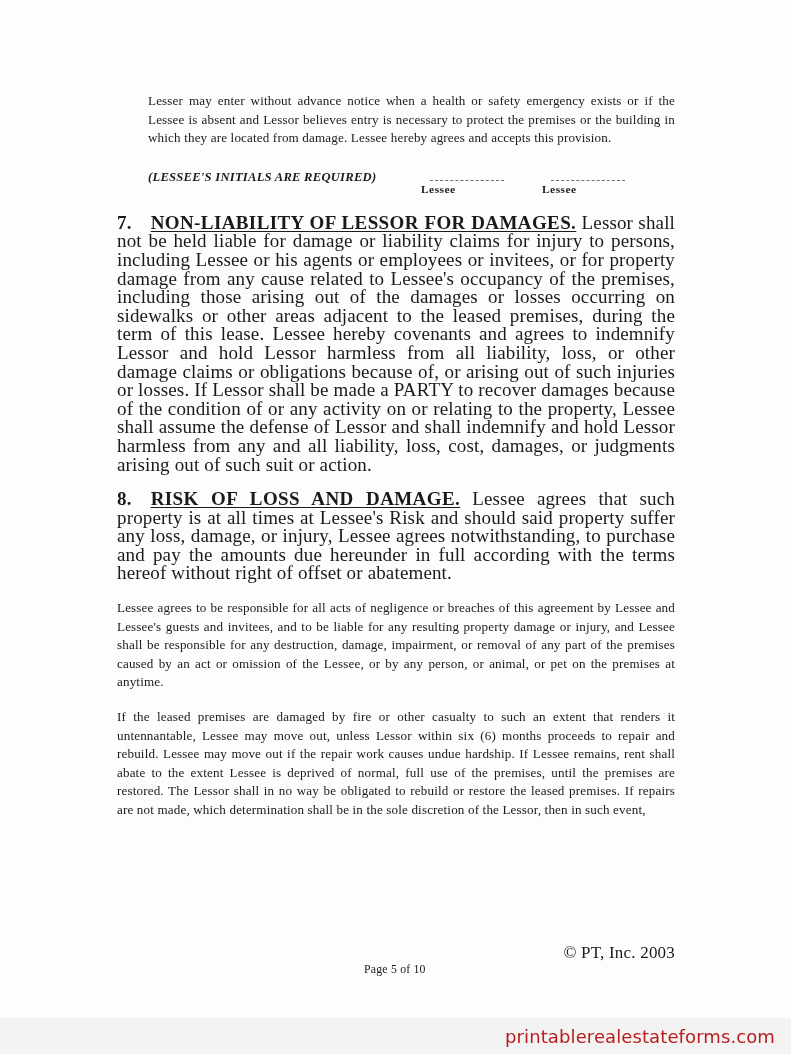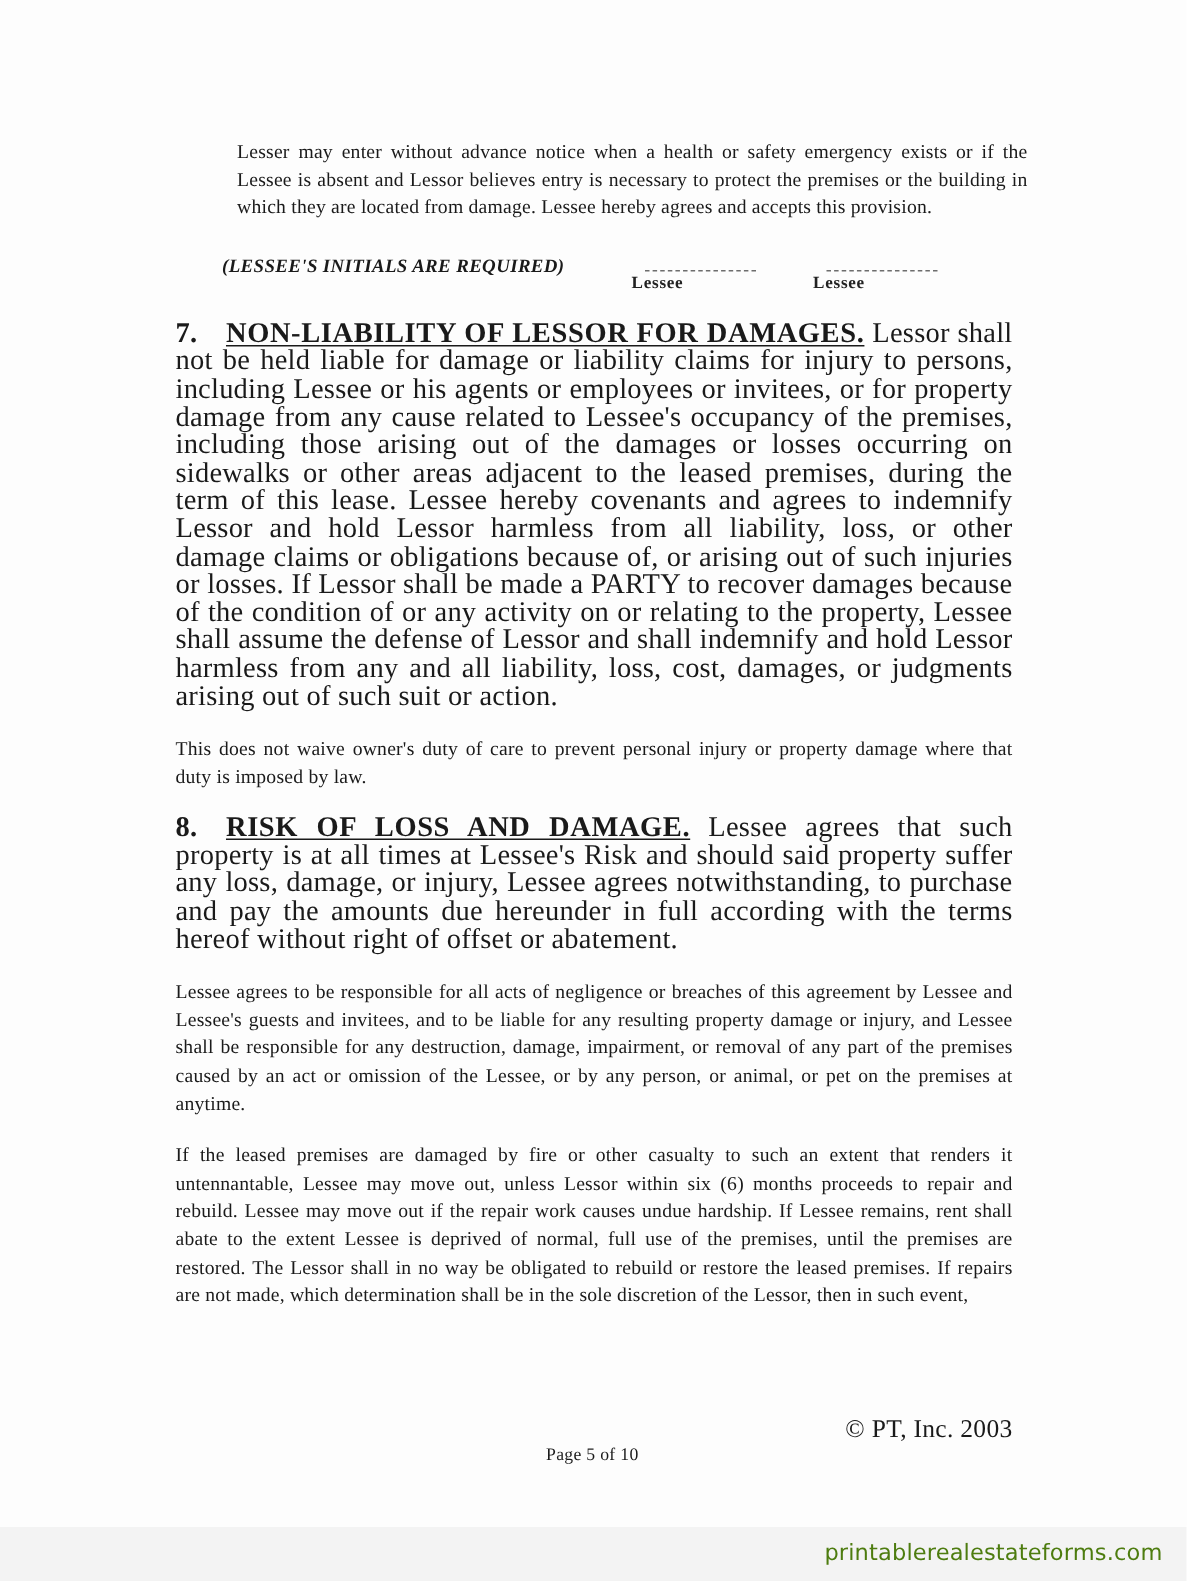--- a/index.html
+++ b/index.html
@@ -37,21 +37,21 @@
     font-size: 13.1px;
     line-height: 18.6px;
     text-align: justify;
     text-justify: inter-word;
     margin: 0 0 16px 0;
     letter-spacing: 0.15px;
   }
 
   .para-indent {
     text-indent: 0;
-    margin-left: 41px;
+    margin-left: 31px;
     width: 527px;
   }
 
   
   .section-para {
     font-size: 19px;
     line-height: 18.6px;
     text-align: justify;
     margin: 0 0 16px 0;
     letter-spacing: 0.15px;
@@ -138,22 +138,22 @@
     top: 1018px;
     width: 791px;
     height: 36px;
     background: #f3f3f3;
   }
   .watermark-text {
     position: absolute;
     right: 16px;
     top: 8px;
     font-family: "DejaVu Sans", "Liberation Sans", sans-serif;
-    font-size: 15px;
-    color: #4d7c0f;
+    font-size: 18px;
+    color: #b91c1c;
     letter-spacing: 0.1px;
   }
 </style>
 </head>
 <body>
 
 <div class="page">
 
   <div class="content">
 
@@ -171,21 +171,20 @@
         <div class="sig-line"></div>
         <div class="sig-caption">Lessee</div>
       </div>
     </div>
 
 
     <p class="section-para">
       <span class="sec-num">7.</span><span class="sec-gap"></span><span class="sec-title">NON-LIABILITY OF LESSOR FOR DAMAGES.</span><span> Lessor shall not be held liable for damage or liability claims for injury to persons, including Lessee or his agents or employees or invitees, or for property damage from any cause related to Lessee's occupancy of the premises, including those arising out of the damages or losses occurring on sidewalks or other areas adjacent to the leased premises, during the term of this lease. Lessee hereby covenants and agrees to indemnify Lessor and hold Lessor harmless from all liability, loss, or other damage claims or obligations because of, or arising out of such injuries or losses. If Lessor shall be made a PARTY to recover damages because of the condition of or any activity on or relating to the property, Lessee shall assume the defense of Lessor and shall indemnify and hold Lessor harmless from any and all liability, loss, cost, damages, or judgments arising out of such suit or action.</span>
     </p>
 
-    <p class="para">This does not waive owner's duty of care to prevent personal injury or property damage where that duty is imposed by law.</p>
 
     <p class="section-para">
       <span class="sec-num">8.</span><span class="sec-gap"></span><span class="sec-title">RISK OF LOSS AND DAMAGE.</span><span> Lessee agrees that such property is at all times at Lessee's Risk and should said property suffer any loss, damage, or injury, Lessee agrees notwithstanding, to purchase and pay the amounts due hereunder in full according with the terms hereof without right of offset or abatement.</span>
     </p>
 
     <p class="para">Lessee agrees to be responsible for all acts of negligence or breaches of this agreement by Lessee and Lessee's guests and invitees, and to be liable for any resulting property damage or injury, and Lessee shall be responsible for any destruction, damage, impairment, or removal of any part of the premises caused by an act or omission of the Lessee, or by any person, or animal, or pet on the premises at anytime.</p>
 
     <p class="para">If the leased premises are damaged by fire or other casualty to such an extent that renders it untennantable, Lessee may move out, unless Lessor within six (6) months proceeds to repair and rebuild. Lessee may move out if the repair work causes undue hardship. If Lessee remains, rent shall abate to the extent Lessee is deprived of normal, full use of the premises, until the premises are restored. The Lessor shall in no way be obligated to rebuild or restore the leased premises. If repairs are not made, which determination shall be in the sole discretion of the Lessor, then in such event,</p>
 
   </div>

